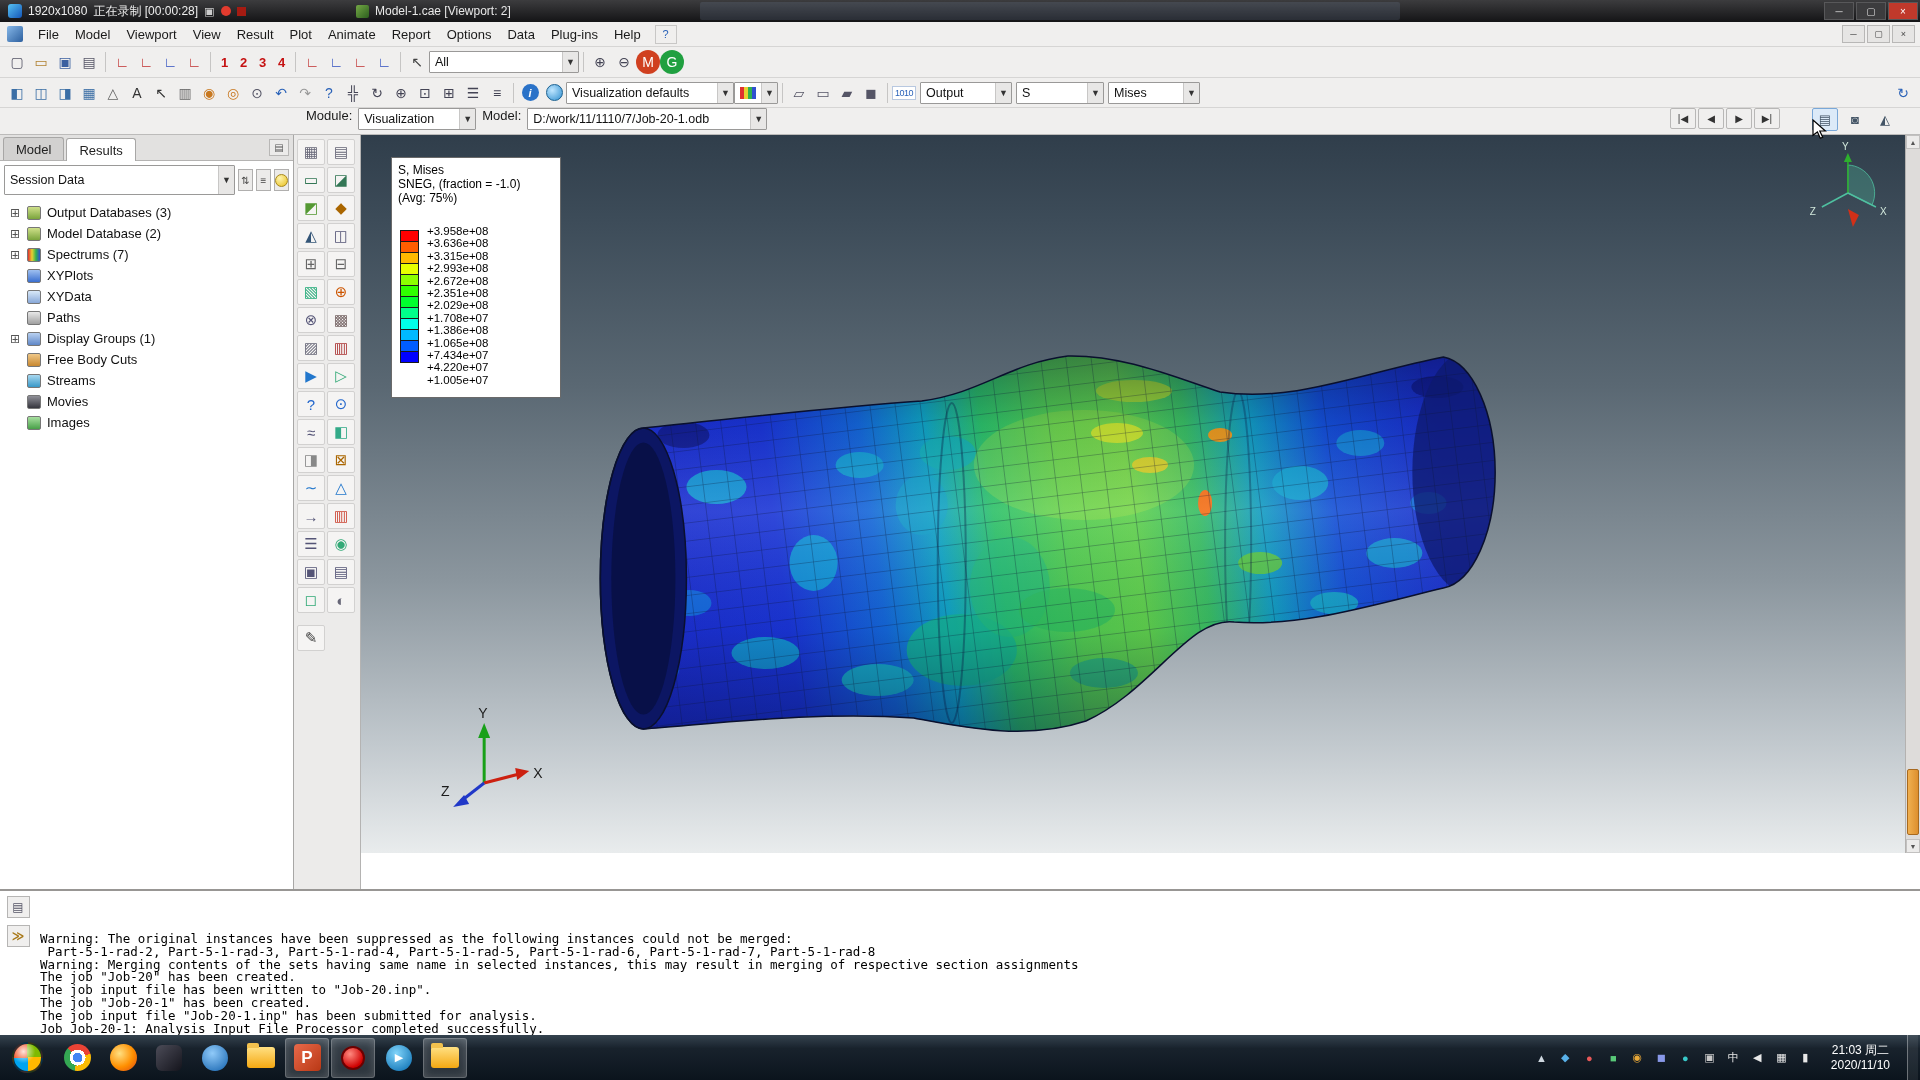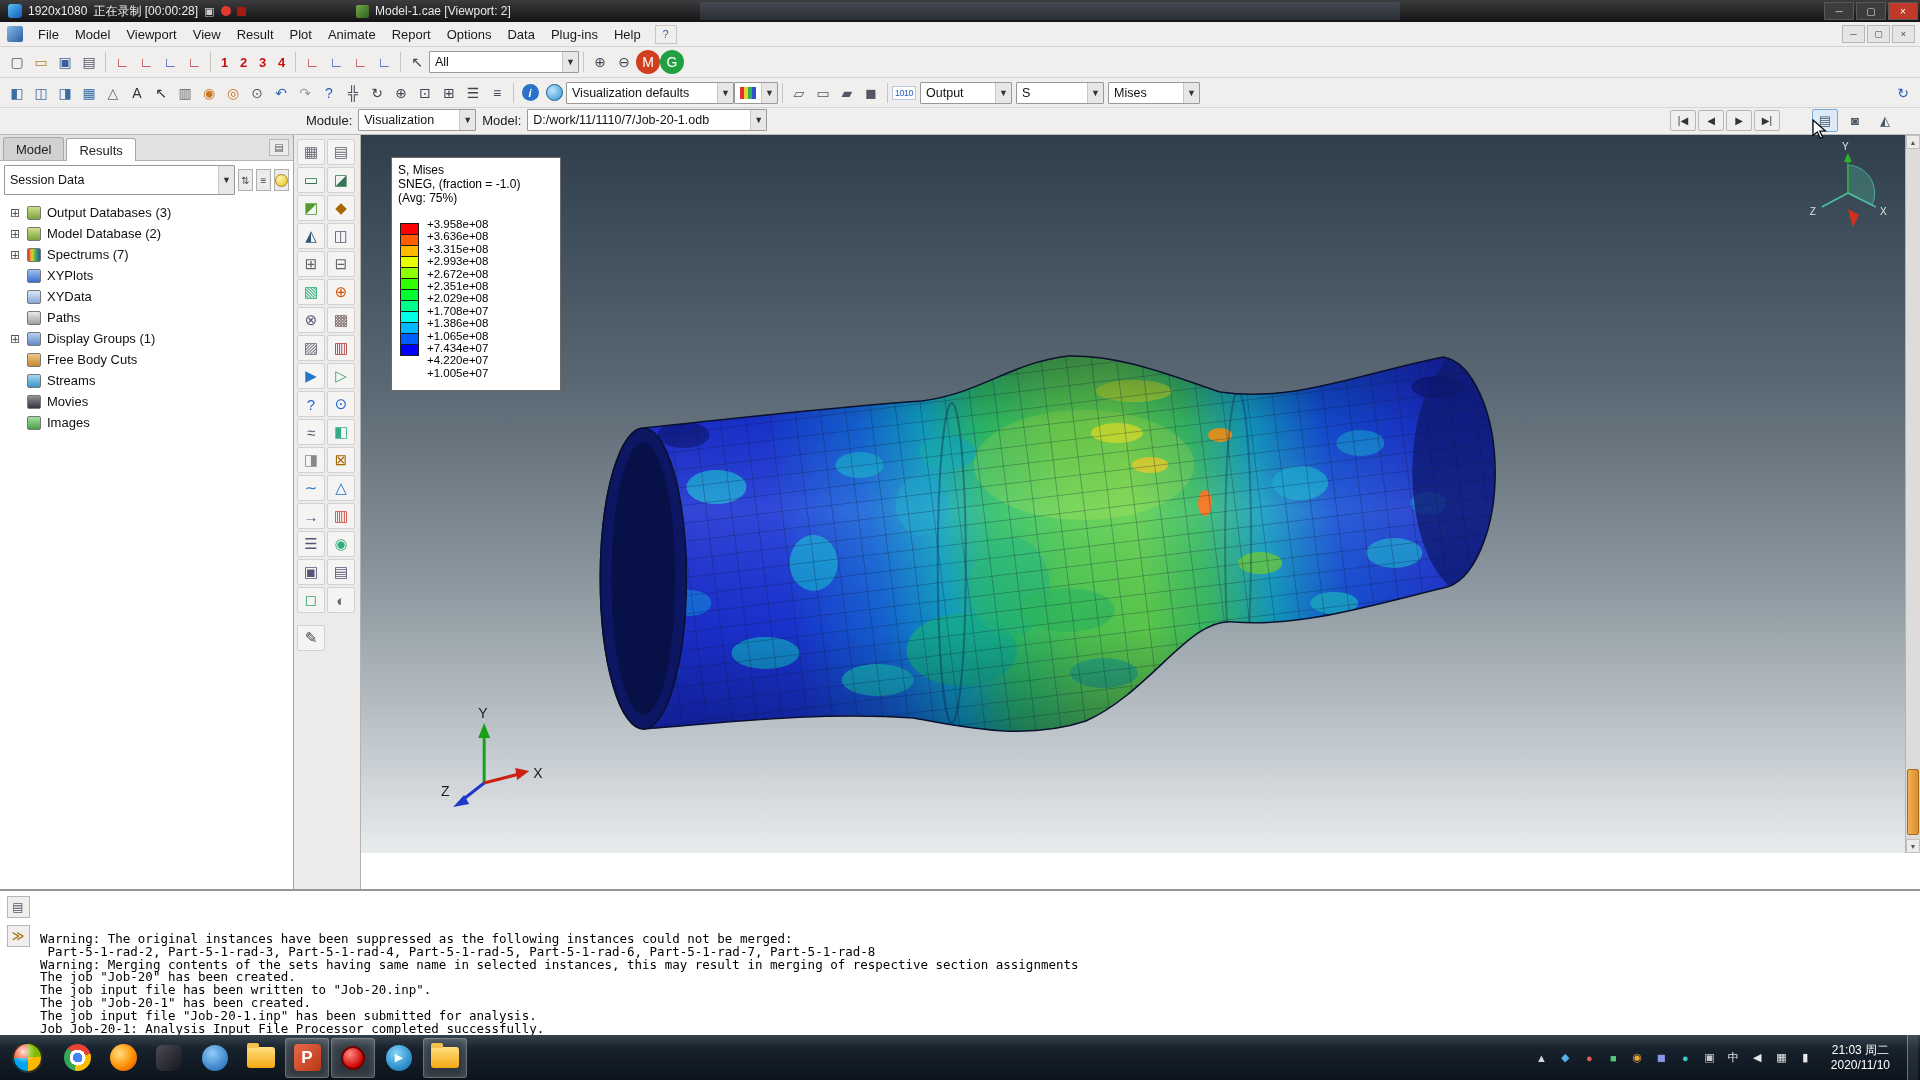--- a/index.html
+++ b/index.html
@@ -37,21 +37,21 @@
 .tsep{width:1px;height:20px;background:#c6c5c4;margin:0 4px;flex:none}
 .tnum{color:#c51111;font-weight:bold;font-size:13px;min-width:19px;height:24px;display:flex;align-items:center;justify-content:center}
 .combo{height:22px;border:1px solid #9a9998;background:#fff;display:flex;align-items:center;font-size:12.5px;color:#111;padding-left:5px;border-radius:1px}
 .combo .arrow{margin-left:auto;width:16px;height:100%;display:flex;align-items:center;justify-content:center;background:#e8e7e6;border-left:1px solid #c8c7c6;font-size:9px;color:#333}
 .info-i{width:17px;height:17px;border-radius:50%;background:#2a72c8;color:#fff;font-size:11px;font-style:italic;font-weight:bold;display:flex;align-items:center;justify-content:center}
 .globe-i{width:17px;height:17px;border-radius:50%;background:radial-gradient(circle at 35% 35%,#bfe6ff,#2f8fd0);border:1px solid #1a6090}
 .field-ic{font-size:9px;color:#2a62b8;border:1px solid #b8c8e0;padding:1px 2px;background:#fff;letter-spacing:-.5px}
 .palette-i{width:16px;height:12px;background:linear-gradient(90deg,#e03030 25%,#e8d030 25% 50%,#30b050 50% 75%,#3050d0 75%)}
 
 
-.modulebar{height:27px;background:#f0efee;border-bottom:1px solid #bcbbba;display:flex;align-items:center;font-size:13px;color:#1a1a1a;padding:0 8px 2px 306px;gap:6px}
+.modulebar{height:27px;background:#f0efee;border-bottom:1px solid #bcbbba;display:flex;font-size:13px;color:#1a1a1a;padding:0 8px 2px 306px;gap:6px}
 .frame-cluster{margin-left:auto;display:flex;gap:2px}
 .fbtn{min-width:26px;height:21px;border:1px solid #b8b7b6;background:#eceb ea;display:flex;align-items:center;justify-content:center;font-size:10px;color:#333;border-radius:2px}
 .mbtn{width:26px;height:23px;border:1px solid transparent;display:flex;align-items:center;justify-content:center;font-size:13px;color:#456;border-radius:2px;background:transparent}
 .mbtn.hovered{border:1px solid #7aa8d8;background:#dceaf8}
 .mod-right{display:flex;gap:4px;margin-left:26px;margin-right:14px}
 
 
 .content{display:flex;height:754px}
 .left-panel{width:294px;background:#fff;border-right:1px solid #a8a7a6;display:flex;flex-direction:column}
 .tabs{display:flex;height:26px;background:#e2e1e0;border-bottom:1px solid #b4b3b2;align-items:flex-end;padding-left:3px;gap:2px}
@@ -71,21 +71,21 @@
 .toolbox{width:67px;background:#ecebea;border-right:1px solid #b4b3b2;padding:4px 3px;display:flex;flex-wrap:wrap;gap:2px;align-content:flex-start}
 .toolbox .tbtn{width:28px;height:26px;background:#f5f4f3;border:1px solid #d2d1d0;font-size:15px}
 .toolbox .pencil{margin-top:10px}
 
 
 .viewport{flex:1;position:relative;display:flex;flex-direction:column;background:#fff;min-width:0}
 .canvas{position:relative;height:718px;background:linear-gradient(180deg,#303e4b 0%,#3d4c59 12%,#5a6873 35%,#8b969e 62%,#c2c9ce 85%,#e9eced 100%);overflow:hidden}
 .model-svg{position:absolute;inset:0;width:100%;height:100%}
 svg text{font-family:"Liberation Sans","DejaVu Sans",sans-serif}
 .legend{position:absolute;left:30px;top:22px;width:170px;background:#fff;border:1px solid #6a6a6a;padding:5px 6px 8px;font-size:12px;color:#000;line-height:14px}
-.leg-body{position:relative;height:165px;margin-top:12px}
+.leg-body{position:relative;height:165px;margin-top:19px}
 .leg-colors{position:absolute;left:2px;top:7px}
 .leg-colors .sw{width:19px;height:12px;border:1px solid #1a1a1a;margin-top:-1px}
 .leg-vals{position:absolute;left:29px;top:1px;font-size:11.5px;line-height:12.4px;white-space:nowrap}
 .vscroll{position:absolute;right:0;top:0;width:15px;height:718px;background:#dedcda;border-left:1px solid #b4b2b0}
 .varr{position:absolute;left:0;width:14px;height:14px;display:flex;align-items:center;justify-content:center;font-size:7px;color:#555;background:#ecebea;border:1px solid #c2c1c0}
 .varr.dn{bottom:0}
 .vthumb{position:absolute;left:1px;width:12px;top:634px;height:66px;background:linear-gradient(90deg,#f0b050,#dd8f2e);border:1px solid #a8691e;border-radius:2px}
 .bottom-strip{height:36px;background:#fff;display:flex;align-items:center;justify-content:flex-end;padding-right:26px;gap:6px}
 .sim-text{color:#44719f;font-weight:bold;font-style:italic;font-size:20px;letter-spacing:1px}
 

